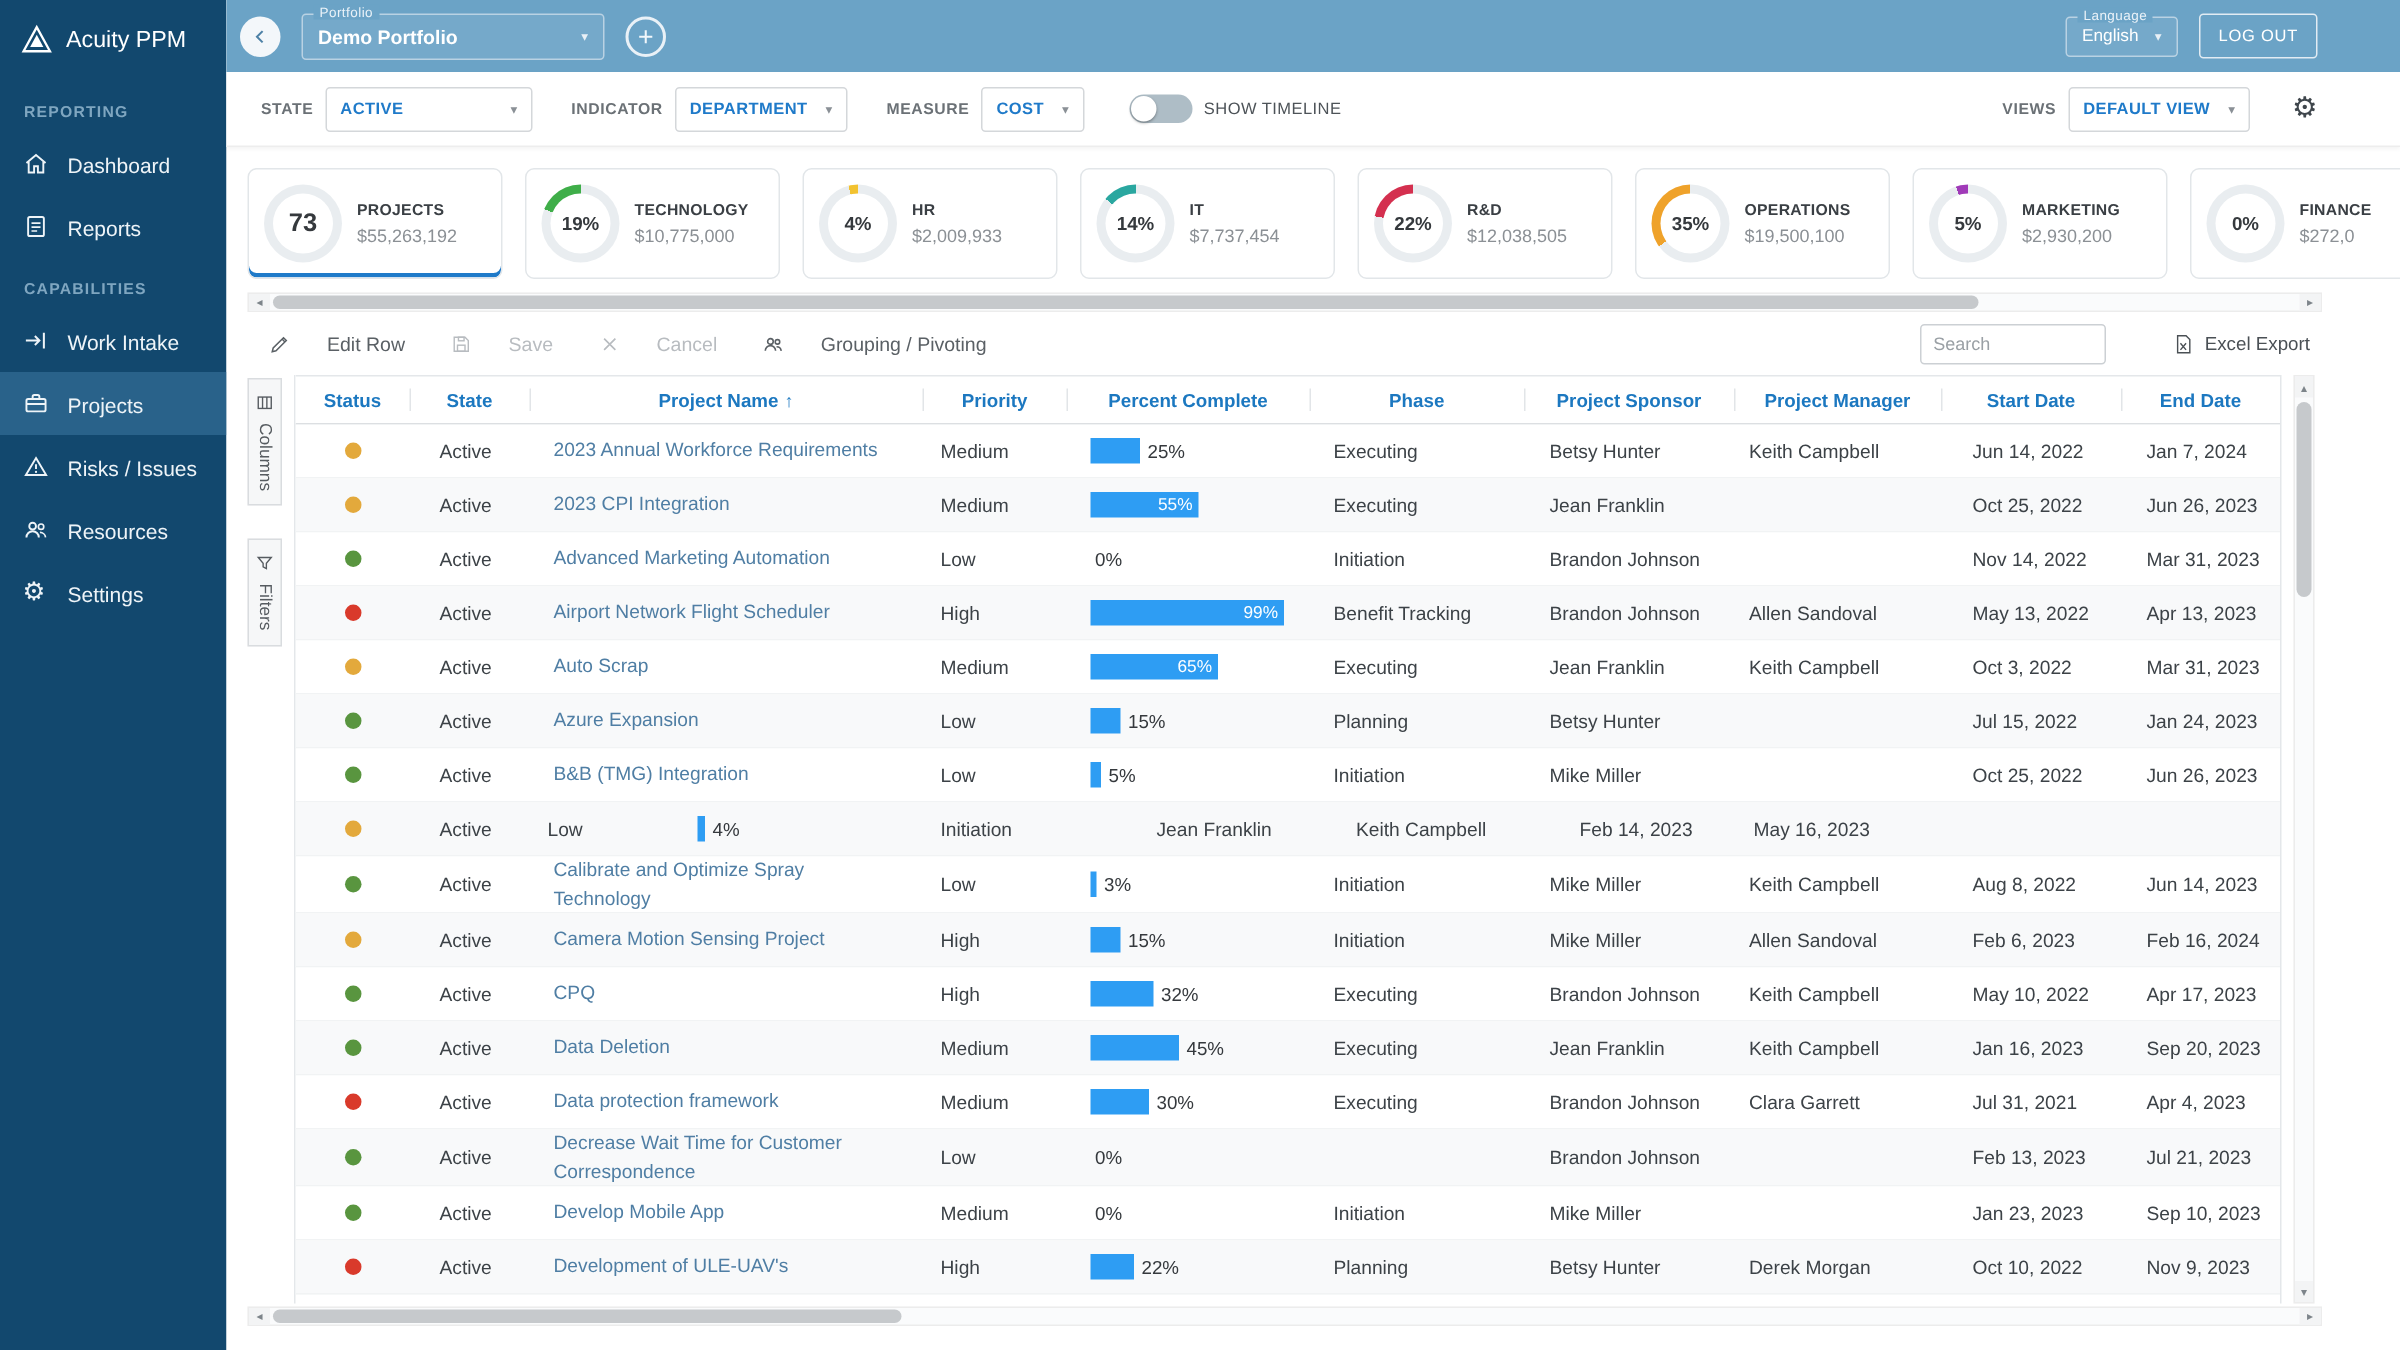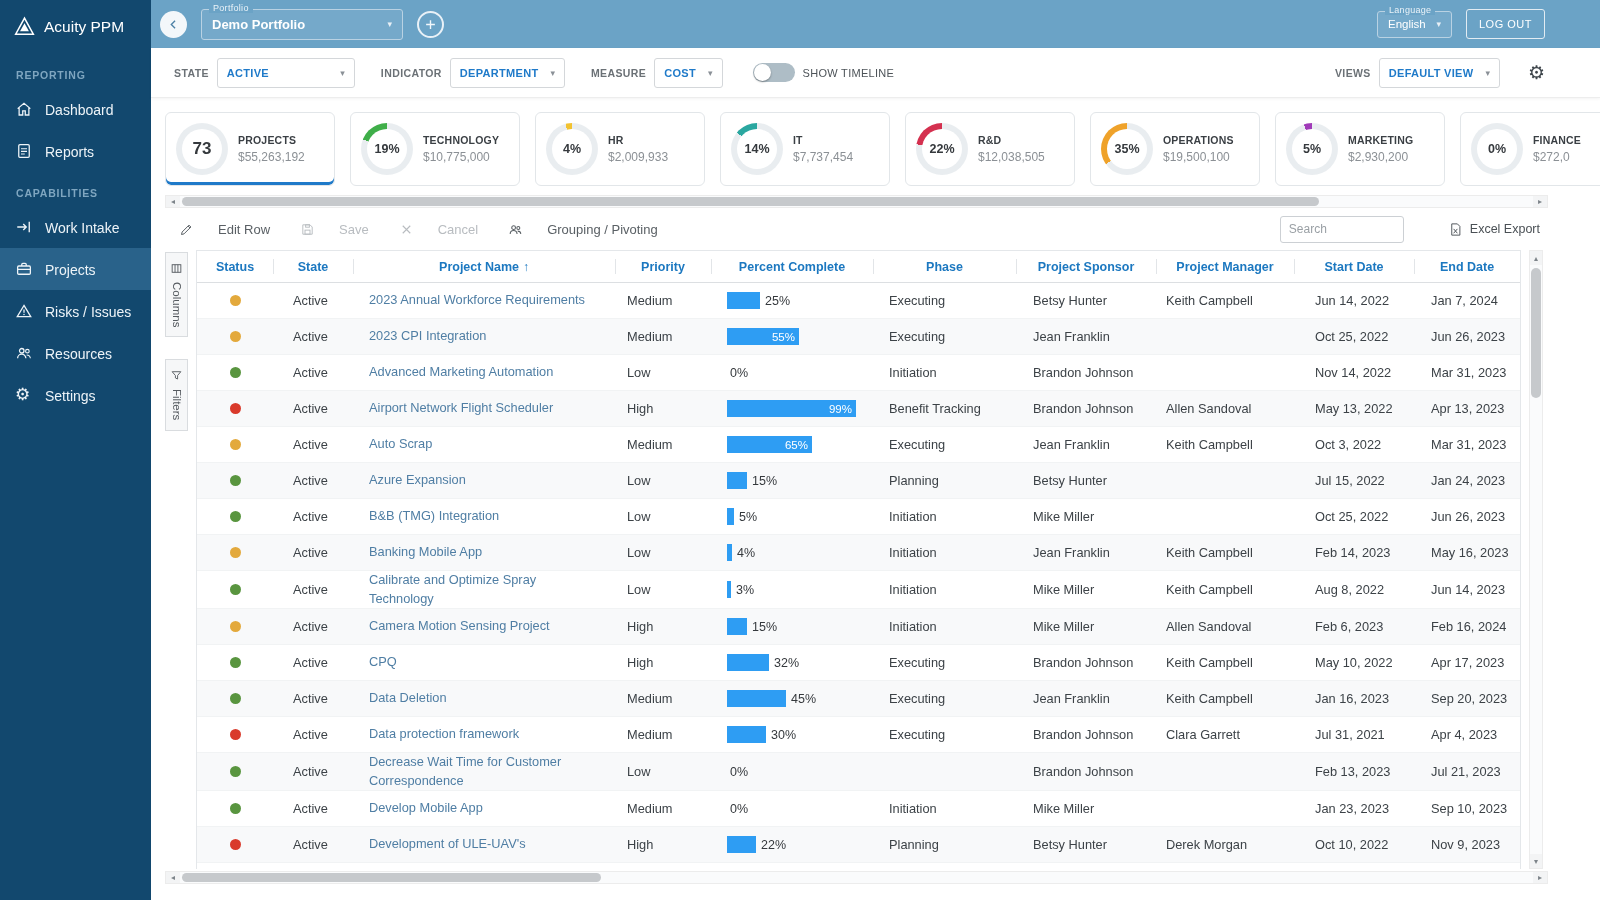--- a/index.html
+++ b/index.html
@@ -711,23 +711,20 @@
                 <span>Jun 26, 2023</span>
               </div>
             </div>
             <div class="tr">
               <div class="td c0">
                 <span class="dot" style="background:#e3a93c"></span>
               </div>
               <div class="td c1">
                 <span>Active</span>
               </div>
-              <div class="td c2">
-                <span class="name-text">Banking Mobile App</span>
-              </div>
               <div class="td c3">
                 <span>Low</span>
               </div>
               <div class="td c4">
                 <div class="pbar" style="width:5px"></div>
                 <span class="pbar-label-out">4%</span>
               </div>
               <div class="td c5">
                 <span>Initiation</span>
               </div>

